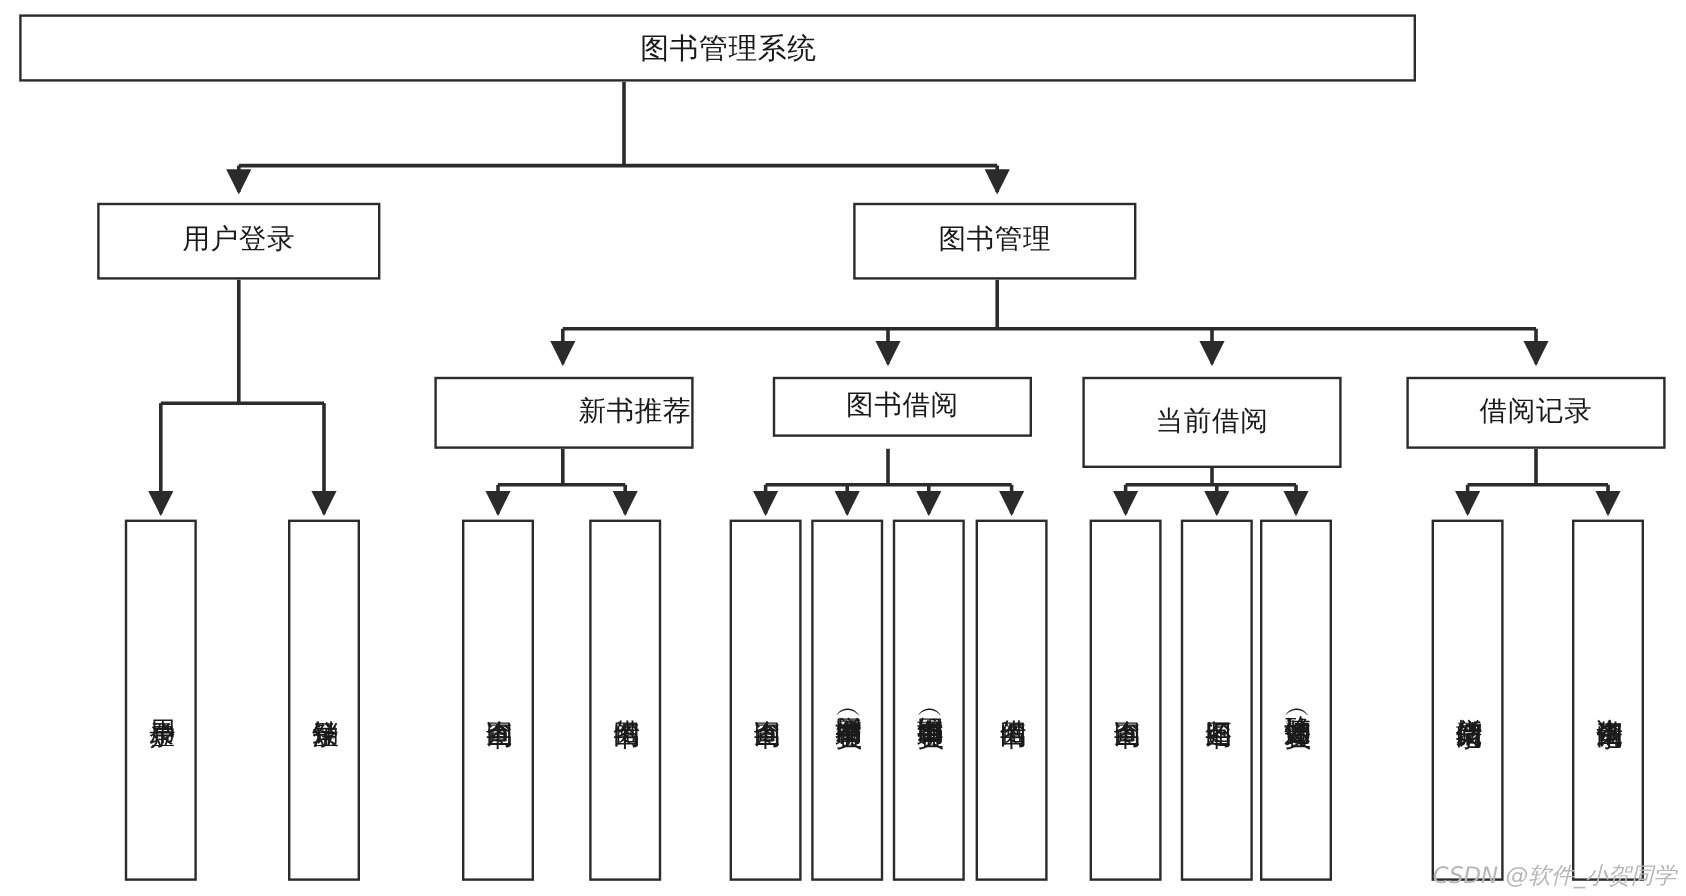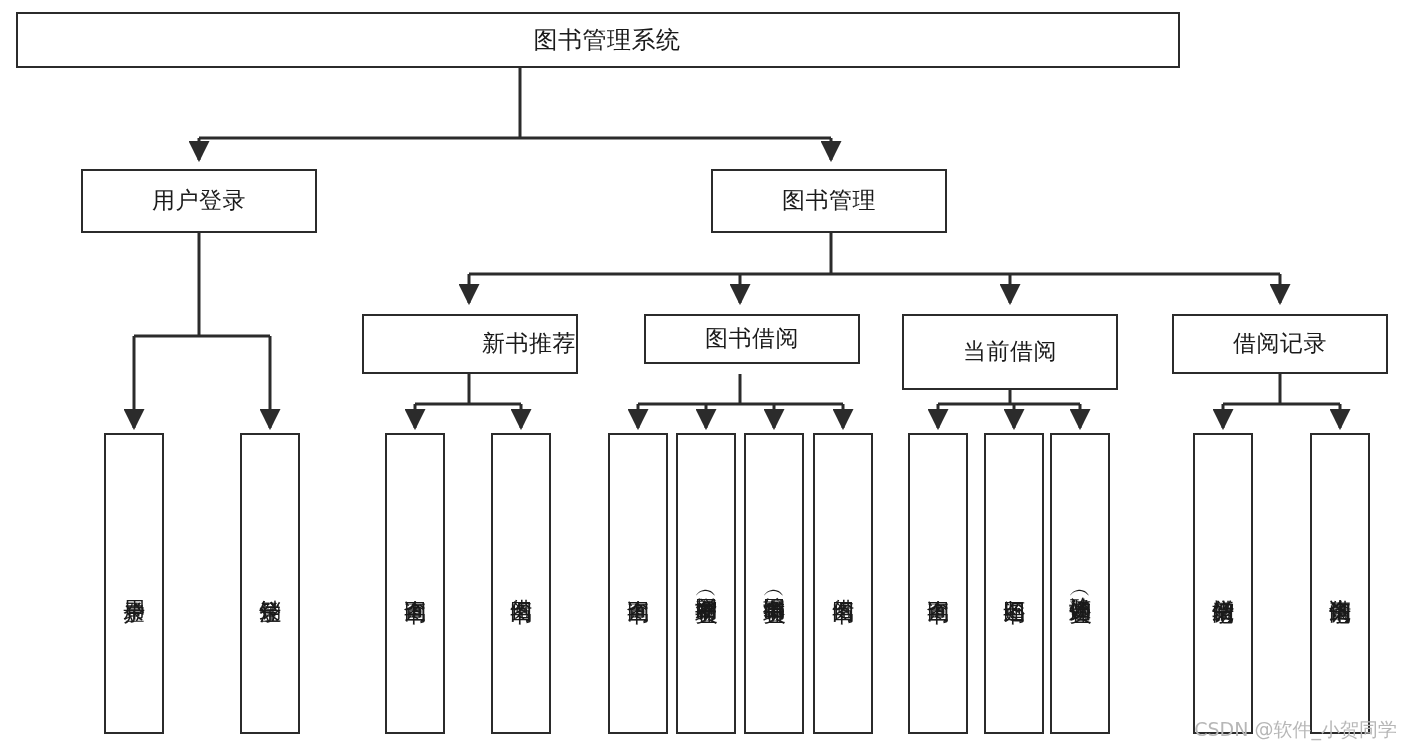--- a/index.html
+++ b/index.html
@@ -65,20 +65,21 @@
     max-height: 100%;
   }
   .watermark {
     position: absolute;
     right: 8px;
     bottom: 4px;
     font-size: 19px;
     color: #b7b7b7;
     white-space: nowrap;
     font-family: "DejaVu Sans", "Liberation Sans", sans-serif;
+    font-style: italic;
   }
 </style>
 </head>
 <body>
 
 <div id="canvas">
 
   <svg id="edges" viewBox="0 0 1405 747" xmlns="http://www.w3.org/2000/svg">
     <defs>
       <marker id="arrow" viewBox="0 0 10 10" refX="9" refY="5" markerWidth="7" markerHeight="7" orient="auto-start-reverse">

